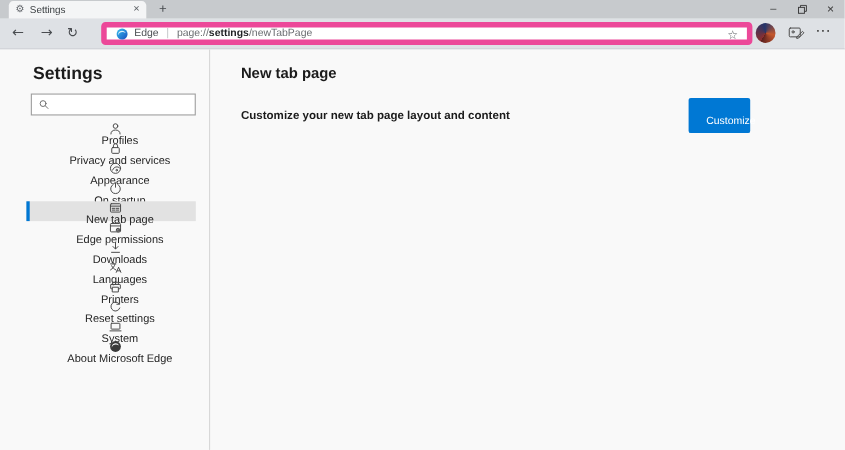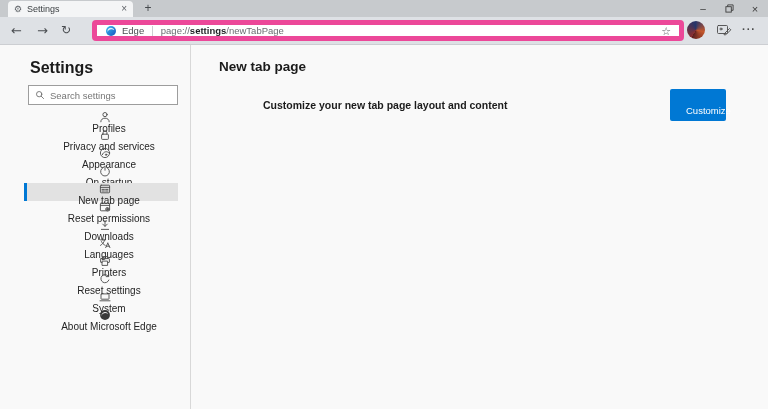--- a/index.html
+++ b/index.html
@@ -87,21 +87,21 @@
     height:18px;margin-left:24px;width:154px;padding-left:8px;cursor:pointer;flex-direction:column;
   }
   .side-item.selected{background:var(--selected-bg);}
   .accent-bar{position:absolute;left:0;top:0;bottom:0;width:3px;background:var(--accent);}
   .side-icon{width:12px;height:12px;flex:0 0 auto;display:flex;}
   .side-icon svg{width:12px;height:12px;fill:none;stroke:#4a4a4a;stroke-width:0.9;stroke-linecap:round;stroke-linejoin:round;}
   .side-label{margin-left:8px;font-size:10px;color:#242424;white-space:nowrap;}
 
   .main{flex:1;padding:13px 0 0 28px;}
   .main-title{margin:0;font-size:13.5px;line-height:17px;font-weight:700;color:#1b1b1b;}
-  .setting-row{margin-top:14px;width:463px;display:flex;align-items:center;justify-content:space-between;margin-left:44px;}
+  .setting-row{margin-top:14px;width:463px;display:flex;align-items:center;justify-content:space-between;}
   .row-label{font-size:10.5px;font-weight:bold;color:#1b1b1b;}
   .customize-btn{
     width:56px;height:19px;background:var(--accent);color:#fff;border:none;
     font-size:9.5px;border-radius:2px;cursor:pointer;
     font-family:"Liberation Sans","DejaVu Sans",sans-serif;padding:16px;
   }
 </style>
 </head>
 <body>
 
@@ -162,21 +162,20 @@
   </div>
 
   <div class="content">
     <div class="sidebar">
       <h1 class="sidebar-title">Settings</h1>
       <div class="search-box">
         <svg viewBox="0 0 12 12">
           <circle cx="5" cy="5" r="3.2"></circle>
             <path d="M7.5 7.5l2.8 2.8"></path>
         </svg>
-        <input type="text" placeholder="Search settings" style="">
       </div>
       <div class="nav-list">
           <div class="side-item">
             <span class="side-icon">
               <svg viewBox="0 0 12 12">
                 <circle cx="6" cy="3.6" r="2.1"></circle>
                 <path d="M1.8 10.8c0-2.4 1.9-3.6 4.2-3.6s4.2 1.2 4.2 3.6"></path>
               </svg>
             </span>
             <span class="side-label">Profiles</span>
@@ -222,21 +221,21 @@
           </div>
           <div class="side-item">
             <span class="side-icon">
               <svg viewBox="0 0 12 12">
                 <rect x="1.4" y="2.2" width="9.2" height="7.6" rx="0.8"></rect>
                 <path d="M1.4 4.4h9.2"></path>
                 <circle cx="8.4" cy="8.2" r="1.7" fill="#f9f9f9"></circle>
                 <path d="M8.4 7.1v2.2M7.3 8.2h2.2"></path>
               </svg>
             </span>
-            <span class="side-label">Reset permissions</span>
+            <span class="side-label">Edge permissions</span>
           </div>
           <div class="side-item">
             <span class="side-icon">
               <svg viewBox="0 0 12 12">
                 <path d="M6 1.4v5.8"></path>
                 <path d="M3.7 5.1L6 7.4l2.3-2.3"></path>
                 <path d="M2.4 10.4h7.2"></path>
               </svg>
             </span>
             <span class="side-label">Downloads</span>

